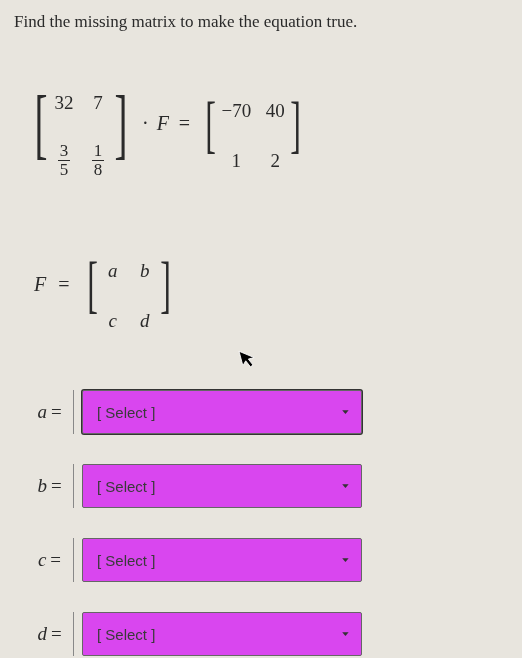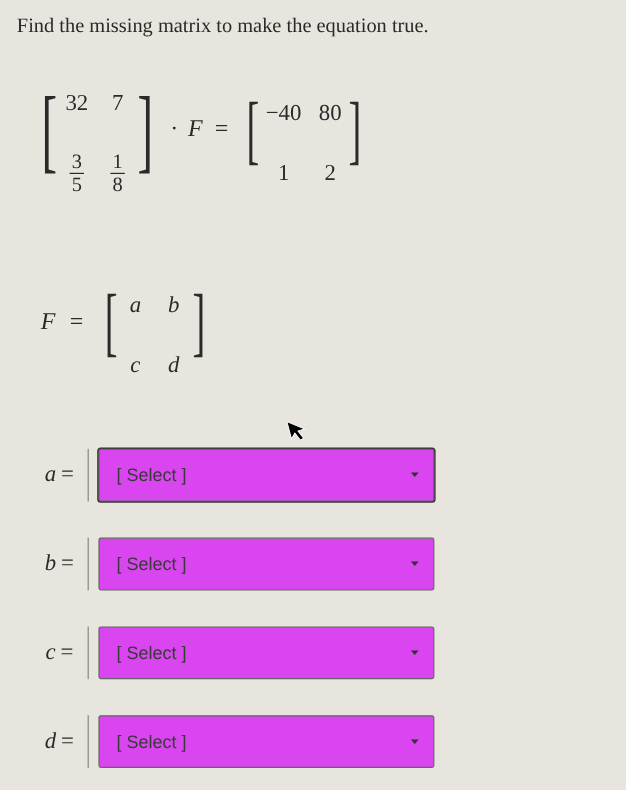--- a/index.html
+++ b/index.html
@@ -13,21 +13,21 @@
       background: #e8e5de;
       font-family: Georgia, 'Times New Roman', serif;
       color: #2a2a2a;
       padding: 10px 14px;
       position: relative;
       overflow: hidden;
     }
     .prompt {
       font-size: 17px;
       font-weight: normal;
-      margin-bottom: 18px;
+      margin-bottom: 34px;
       line-height: 1.4;
     }
     .equation-row {
       display: flex;
       align-items: center;
       gap: 6px;
       margin-left: 14px;
       margin-bottom: 56px;
     }
     .matrix {
@@ -184,22 +184,22 @@
     <span class="bracket-right">]</span>
   </span>
 
   <span class="dot">·</span>
   <span class="var-F">F</span>
   <span class="equals">=</span>
 
   <span class="matrix">
     <span class="bracket-left">[</span>
     <span class="matrix-body">
-      <span class="cell">−40</span>
-      <span class="cell">80</span>
+      <span class="cell">−70</span>
+      <span class="cell">40</span>
       <span class="cell">1</span>
       <span class="cell">2</span>
     </span>
     <span class="bracket-right">]</span>
   </span>
 </div>
 
 <div class="f-def-row">
   <span class="var-F">F</span>
   <span class="equals">=</span>

